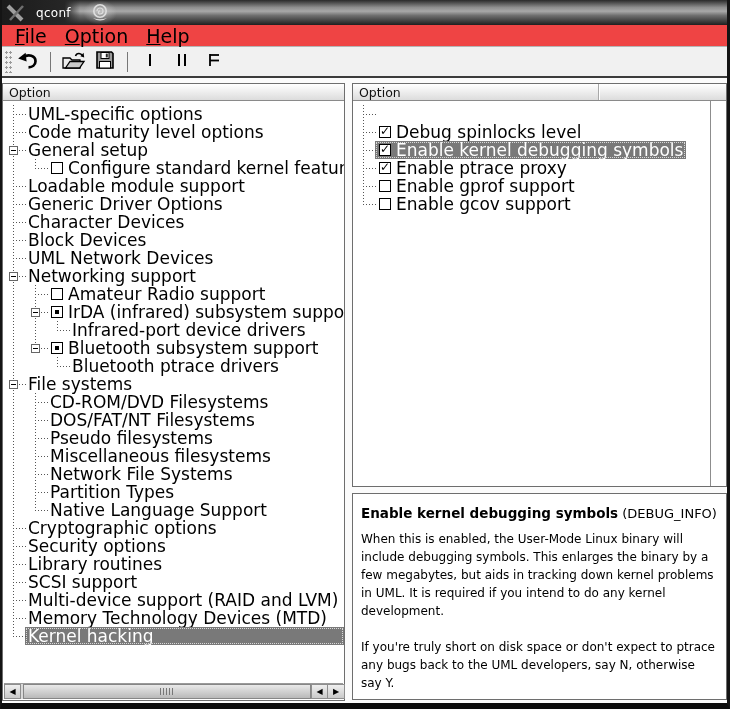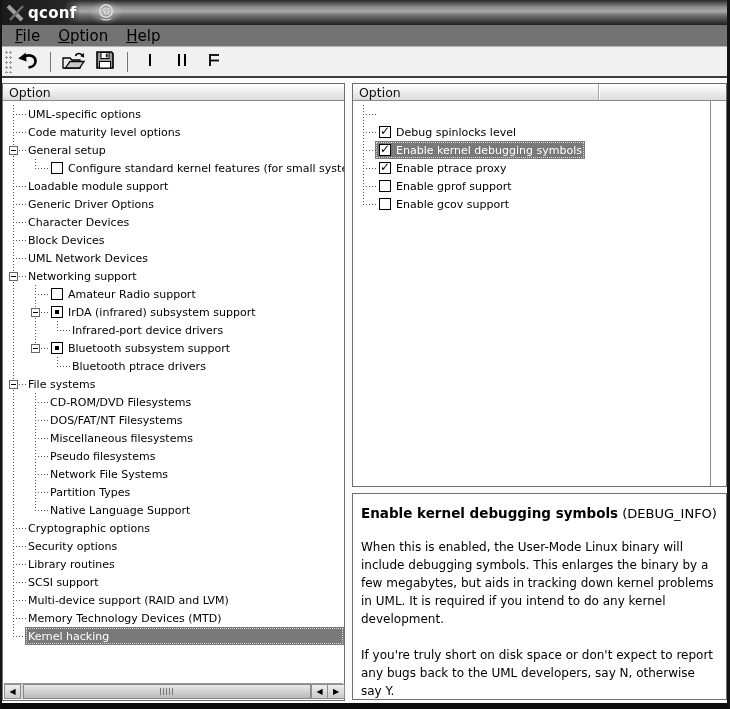--- a/index.html
+++ b/index.html
@@ -9,28 +9,28 @@
   .app { position:absolute; inset:0; background:#fbfbfb;
          border-left:2px solid #141414; border-right:3px solid #141414; border-bottom:6px solid #0c0c0c; }
 
   
   .titlebar { position:absolute; left:0; top:0; right:0; height:25px;
     background:linear-gradient(180deg,#2a2a2a 0%,#8f8f8f 30%,#a8a8a8 45%,#6f6f6f 62%,#1f1f1f 100%);
     display:flex; align-items:center; overflow:hidden; }
   .titlebar-dark { position:absolute; left:0; top:0; bottom:0; width:78px;
     background:linear-gradient(90deg,#1b1b1b 0%,#262626 80%,rgba(38,38,38,0) 100%); }
   .titlebar .x-icon { position:relative; margin-left:4px; width:20px; height:18px; z-index:1; }
-  .titlebar .app-title { position:relative; z-index:1; color:#fff; font-weight:bold; font-size:15px; margin-left:2px; letter-spacing:.3px; }
+  .titlebar .app-title { position:relative; z-index:1; color:#fff; font-weight:normal; font-size:12px; margin-left:10px; letter-spacing:.3px; }
   .titlebar .logo-chip { position:relative; z-index:1; margin-left:12px; width:34px; height:25px;
     display:flex; align-items:center; justify-content:center;
     background:radial-gradient(ellipse at center, rgba(220,220,220,.55), rgba(220,220,220,0) 70%); }
 
   
-  .menubar { position:absolute; left:0; top:25px; right:0; height:22px; background:#737373;
-    border-bottom:1px solid #b5b5b5; display:flex; align-items:center; font-size:15px; color:#000; }
+  .menubar { position:absolute; left:0; top:25px; right:0; height:22px; background:#ef4444;
+    border-bottom:1px solid #b5b5b5; display:flex; align-items:center; font-size:19px; color:#000; }
   .menu-item { padding:2px 8px; margin-left:2px; cursor:default; }
   .menu-item:first-child { margin-left:5px; }
   .menu-item u { text-decoration:underline; }
 
   
   .toolbar { position:absolute; left:0; top:47px; right:0; height:31px; background:#f1f1f1;
     border-bottom:2px solid #3c3c3c; display:flex; align-items:center; }
   .tb-handle { width:7px; height:22px; margin-left:3px;
     background-image:radial-gradient(circle at 1.5px 1.5px,#9a9a9a 1px,transparent 1.4px);
     background-size:4px 5px; }
@@ -52,21 +52,21 @@
   .right-panel { left:350px; top:3px; width:375px; height:404px; }
   .help-panel  { left:350px; top:413px; width:375px; height:207px; }
 
   .splitter { position:absolute; left:343px; top:3px; width:7px; height:618px; background:transparent; }
 
   .tree-body { position:absolute; left:0; right:0; top:17px; bottom:17px; overflow:hidden; padding-top:4px; }
   .right-panel .tree-body { bottom:0; }
   .col-line { position:absolute; right:15px; top:17px; bottom:0; width:1px; background:#8d8d8d; }
 
   
-  .tree-row { display:flex; height:18px; font-size:11px; color:#000; }
+  .tree-row { display:flex; height:18px; font-size:17px; color:#000; }
   .cell { width:22px; height:18px; position:relative; flex:none; }
   .cell.v::before { content:""; position:absolute; left:10px; top:0; bottom:0; width:1px;
     background:repeating-linear-gradient(180deg,#555 0 1px,transparent 1px 3px); }
   .conn::before { content:""; position:absolute; left:10px; top:0; bottom:0; width:1px;
     background:repeating-linear-gradient(180deg,#555 0 1px,transparent 1px 3px); }
   .conn.last::before { bottom:auto; height:10px; }
   .conn::after { content:""; position:absolute; left:10px; right:-1px; top:9px; height:1px;
     background:repeating-linear-gradient(90deg,#555 0 1px,transparent 1px 3px); }
   .exp { position:absolute; left:6px; top:5px; width:9px; height:9px; border:1px solid #666; background:#fff; z-index:1; }
   .exp::before { content:""; position:absolute; left:1px; right:1px; top:3px; height:1px; background:#000; }
@@ -75,21 +75,21 @@
         margin:0 5px 0 1px; position:relative; }
   .cb.checked::after { content:"✓"; position:absolute; left:0px; top:-3px; font-size:12px; font-weight:bold; color:#000; }
   .cb.dot::after { content:""; position:absolute; left:3px; top:3px; width:4px; height:4px; background:#000; }
 
   .hl { display:flex; align-items:center; height:18px; padding:0 3px; white-space:nowrap; }
   .left-panel .hl { flex:1; }
   .tree-row.sel .hl { background:#797979; color:#fff; outline:1px dotted #d9d9d9; outline-offset:-2px; }
 
   
   .help-body { padding:9px 8px; font-size:12px; color:#000; line-height:1.5; }
-  .help-title { font-size:13px; margin-bottom:14px; }
+  .help-title { font-size:13px; margin-bottom:6px; }
   .help-title b { font-size:13.5px; }
   .help-body p { margin-bottom:18px; }
 
   
   .hscroll { position:absolute; left:1px; right:1px; bottom:1px; height:16px; background:#d9d9d9;
     border-top:1px solid #9a9a9a; display:flex; }
   .sc-btn { width:17px; height:100%; background:linear-gradient(180deg,#efefef,#c9c9c9);
     border:1px solid #8e8e8e; display:flex; align-items:center; justify-content:center;
     font-size:8px; color:#000; flex:none; }
   .sc-thumb { margin-left:2px; width:288px; height:100%; flex:none;
@@ -309,28 +309,28 @@
             <div class="cell v"></div>
             <div class="cell conn"></div>
             <div class="hl">
               <span>DOS/FAT/NT Filesystems</span>
             </div>
           </div>
           <div class="tree-row">
             <div class="cell v"></div>
             <div class="cell conn"></div>
             <div class="hl">
+              <span>Pseudo filesystems</span>
+            </div>
+          </div>
+          <div class="tree-row">
+            <div class="cell v"></div>
+            <div class="cell conn"></div>
+            <div class="hl">
               <span>Miscellaneous filesystems</span>
-            </div>
-          </div>
-          <div class="tree-row">
-            <div class="cell v"></div>
-            <div class="cell conn"></div>
-            <div class="hl">
-              <span>Pseudo filesystems</span>
             </div>
           </div>
           <div class="tree-row">
             <div class="cell v"></div>
             <div class="cell conn"></div>
             <div class="hl">
               <span>Network File Systems</span>
             </div>
           </div>
           <div class="tree-row">
@@ -458,19 +458,19 @@
     </div>
 
     <div class="panel help-panel">
       <div class="help-body">
         <div class="help-title">
           <b>Enable kernel debugging symbols</b>
           <span> <span>(DEBUG_INFO)</span></span>
         </div>
         <div id="help-paragraphs">
             <p>When this is enabled, the User-Mode Linux binary will include debugging symbols. This enlarges the binary by a few megabytes, but aids in tracking down kernel problems in UML. It is required if you intend to do any kernel development.</p>
-            <p>If you're truly short on disk space or don't expect to report any bugs back to the UML developers, say N, otherwise say Y.</p>
+            <p>If you're truly short on disk space or don't expect to ptrace any bugs back to the UML developers, say N, otherwise say Y.</p>
           </div>
       </div>
     </div>
 
   </div>
 </div>
 
 </body></html>

